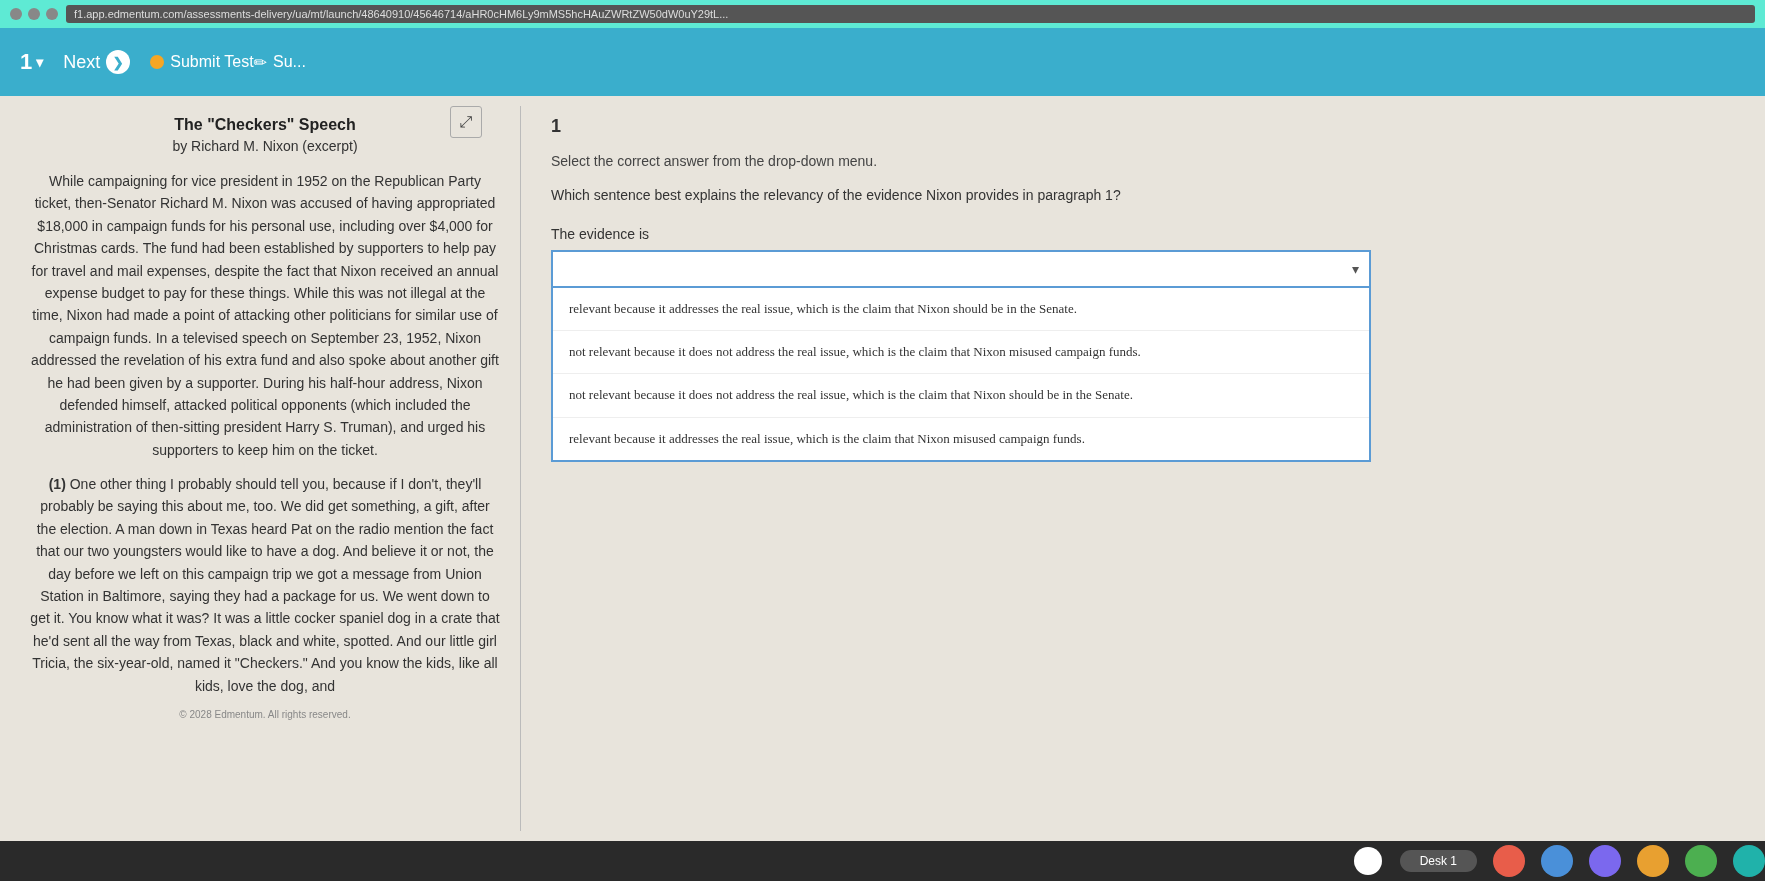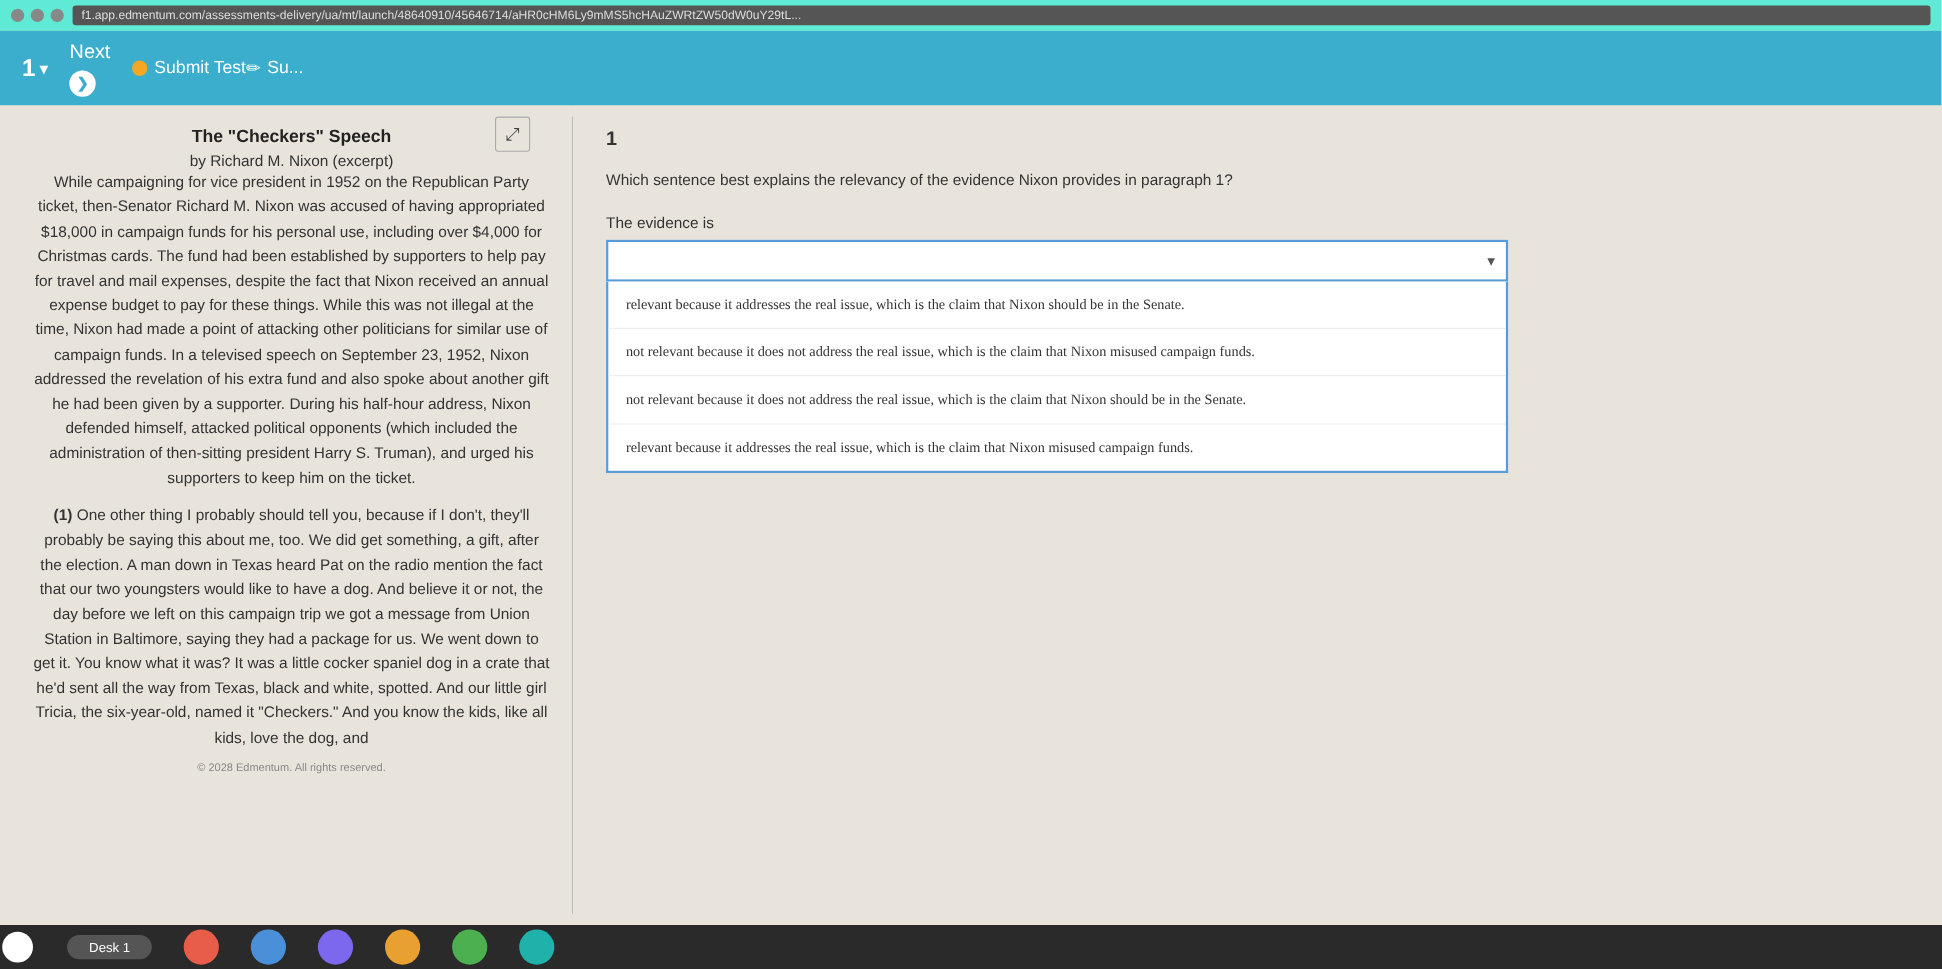--- a/index.html
+++ b/index.html
@@ -59,29 +59,28 @@
       display: flex;
       align-items: center;
       gap: 4px;
     }
     .chevron-down {
       font-size: 14px;
       color: white;
     }
     .next-btn {
       display: flex;
-      align-items: flex-start;
+      align-items: center;
       gap: 6px;
       color: white;
       font-size: 18px;
       font-weight: 500;
       cursor: pointer;
       background: none;
       border: none;
-      flex-direction: column;
     }
     .next-icon {
       width: 24px; height: 24px;
       background: white;
       border-radius: 50%;
       display: flex;
       align-items: center;
       justify-content: center;
       color: #3aaecc;
       font-size: 13px;
@@ -149,20 +148,21 @@
     .passage-title {
       font-size: 16px;
       font-weight: bold;
       text-align: center;
       margin-bottom: 4px;
       color: #222;
     }
     .passage-author {
       font-size: 14px;
       text-align: center;
+      margin-bottom: 16px;
       color: #333;
     }
     .passage-text {
       font-size: 14px;
       line-height: 1.6;
       color: #333;
       text-align: center;
     }
     .passage-paragraph {
       margin-bottom: 12px;
@@ -249,22 +249,22 @@
     .dropdown-option:last-child {
       border-bottom: none;
     }
 
     
     .footer-bar {
       height: 40px;
       background: #2a2a2a;
       display: flex;
       align-items: center;
-      justify-content: flex-start;
-      gap: 29px;
+      justify-content: flex-end;
+      gap: 16px;
       position: fixed;
       bottom: 0;
       width: 100%;
     }
     .footer-btn {
       background: #555;
       border-radius: 16px;
       padding: 4px 20px;
       color: white;
       font-size: 12px;
@@ -341,20 +341,21 @@
         <span>One other thing I probably should tell you, because if I don't, they'll probably be saying this about me, too. We did get something, a gift, after the election. A man down in Texas heard Pat on the radio mention the fact that our two youngsters would like to have a dog. And believe it or not, the day before we left on this campaign trip we got a message from Union Station in Baltimore, saying they had a package for us. We went down to get it. You know what it was? It was a little cocker spaniel dog in a crate that he'd sent all the way from Texas, black and white, spotted. And our little girl Tricia, the six-year-old, named it "Checkers." And you know the kids, like all kids, love the dog, and</span>
       </span>
     </div>
     <div class="copyright">© 2028 Edmentum. All rights reserved.</div>
   </div>
 
   <div class="divider"></div>
 
   <div class="question-panel">
     <div class="question-number">1</div>
+    <div class="instruction-text">Select the correct answer from the drop-down menu.</div>
     <div class="question-text">Which sentence best explains the relevancy of the evidence Nixon provides in paragraph 1?</div>
     <div class="evidence-label">The evidence is</div>
 
     <div class="dropdown-container">
       <div class="dropdown-trigger">
         <span class="dropdown-arrow">▾</span>
       </div>
       <div class="dropdown-options">
         <div class="dropdown-option">relevant because it addresses the real issue, which is the claim that Nixon should be in the Senate.</div>
         <div class="dropdown-option">not relevant because it does not address the real issue, which is the claim that Nixon misused campaign funds.</div>

